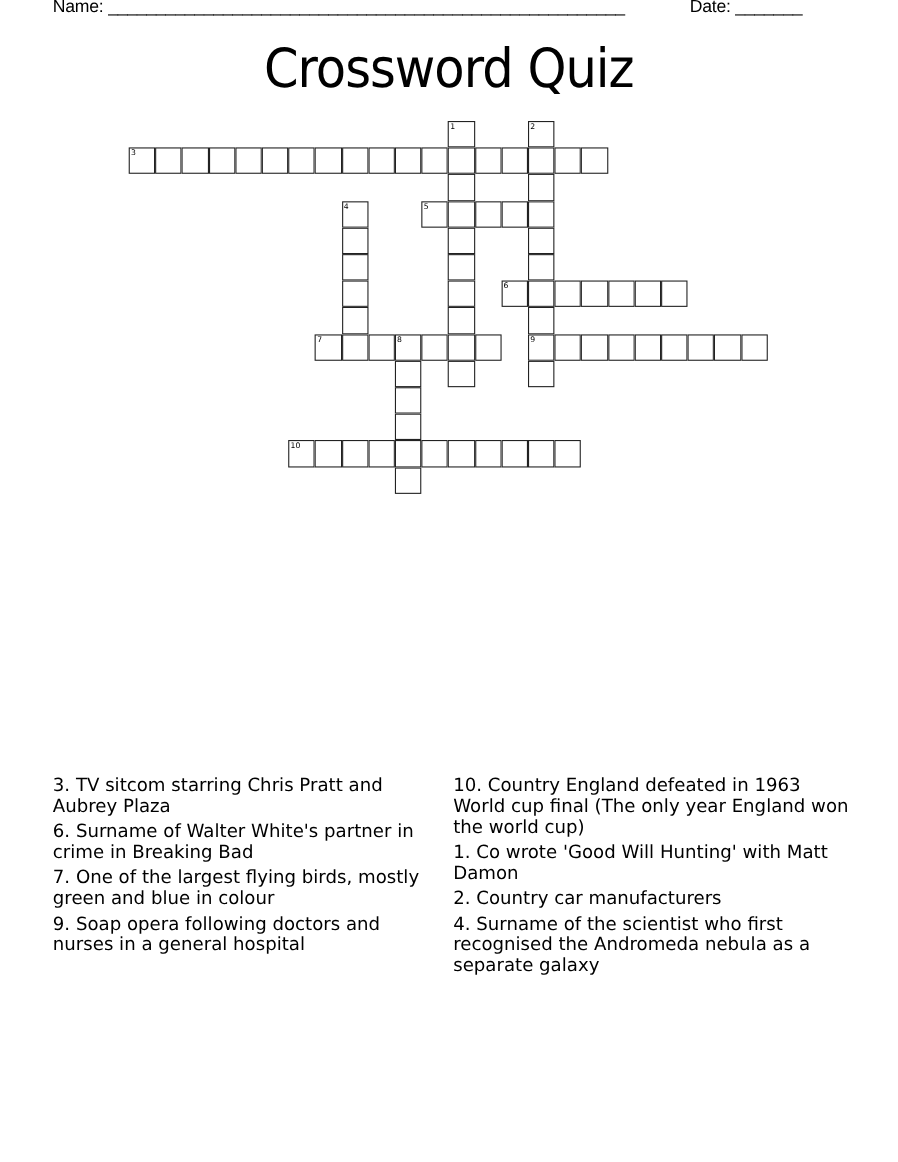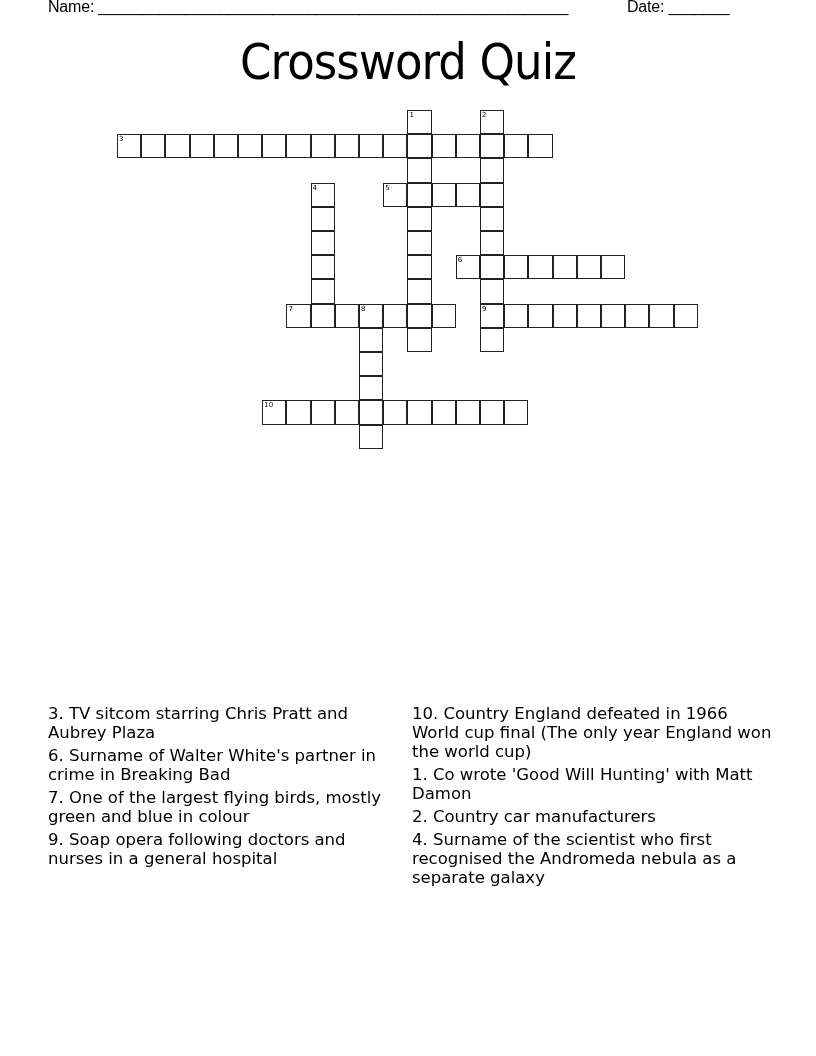--- a/index.html
+++ b/index.html
@@ -125,17 +125,17 @@
   </div>
 
 <div class="clues" style="left:48px; top:704px; width:350px;">
   <div class="clue"><b>3.</b><span> TV sitcom starring Chris Pratt and Aubrey Plaza</span></div>
   <div class="clue"><b>6.</b><span> Surname of Walter White's partner in crime in Breaking Bad</span></div>
   <div class="clue"><b>7.</b><span> One of the largest flying birds, mostly green and blue in colour</span></div>
   <div class="clue"><b>9.</b><span> Soap opera following doctors and nurses in a general hospital</span></div>
 </div>
 
 <div class="clues" style="left:412px; top:704px; width:360px;">
-  <div class="clue"><b>10.</b><span> Country England defeated in 1966 World cup final (The only year England won the world cup)</span></div>
+  <div class="clue"><b>10.</b><span> Country England defeated in 1963 World cup final (The only year England won the world cup)</span></div>
   <div class="clue"><b>1.</b><span> Co wrote 'Good Will Hunting' with Matt Damon</span></div>
   <div class="clue"><b>2.</b><span> Country car manufacturers</span></div>
   <div class="clue"><b>4.</b><span> Surname of the scientist who first recognised the Andromeda nebula as a separate galaxy</span></div>
 </div>
 
 </body></html>

